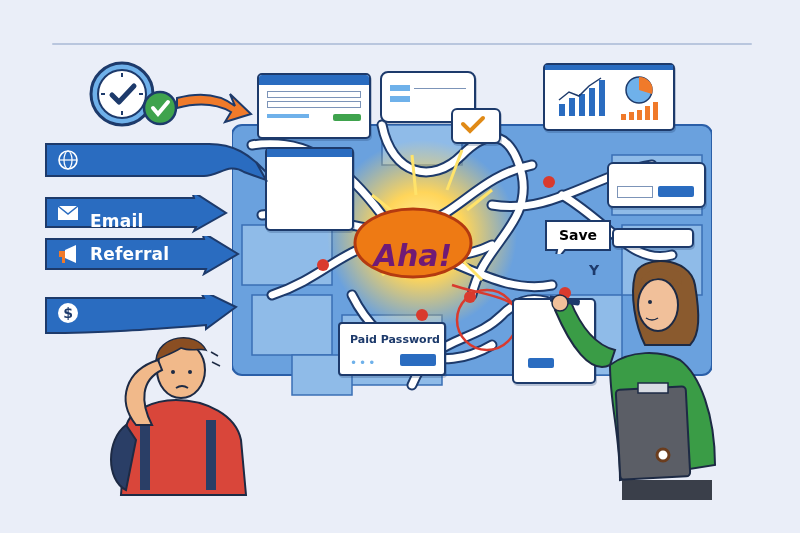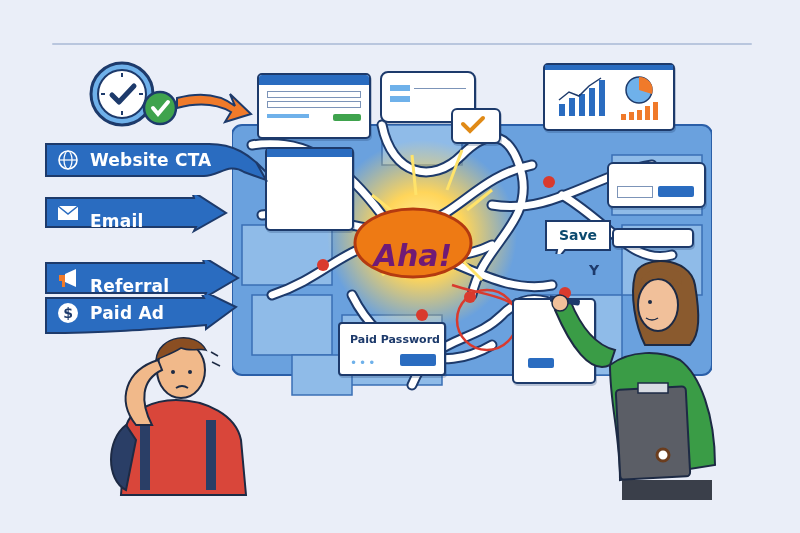--- a/index.html
+++ b/index.html
@@ -8,21 +8,21 @@
   .rule{left:52px;top:43px;width:700px;height:2px;background:#b9c6de;border-radius:1px;}
   .board{left:232px;top:95px;width:480px;height:315px;}
   .channel{position:absolute;left:44px;height:36px;display:flex;align-items:center;}
   .channel svg{position:absolute;left:0;top:0;}
   .channel .lbl{position:relative;color:#fff;font-weight:bold;font-size:17px;padding-left:46px;letter-spacing:.2px;}
   .channel .ico{position:absolute;left:12px;top:7px;width:24px;height:22px;}
   .card{position:absolute;background:#fff;border:2px solid #1d3a6b;border-radius:5px;box-shadow:1px 2px 0 rgba(29,58,107,.25);}
   .aha{left:352px;top:206px;width:122px;height:74px;}
   .aha-text{position:absolute;left:352px;top:220px;width:122px;text-align:center;font-size:30px;font-weight:bold;font-style:italic;color:#701a75;font-family:"DejaVu Sans",sans-serif;margin-top:18px;}
   .save{left:543px;top:218px;width:70px;height:36px;}
-  .save-text{position:absolute;left:543px;top:227px;width:70px;text-align:center;font-weight:bold;color:#0c4a6e;font-size:14px;}
+  .save-text{position:absolute;left:543px;top:227px;width:70px;text-align:center;font-weight:bold;color:#000000;font-size:14px;}
   .pw-text{position:absolute;left:350px;top:333px;font-weight:bold;font-size:11px;color:#1d3a6b;}
 </style>
 </head>
 <body>
 
 <div class="abs rule"></div>
 
 <svg class="abs" style="left:84px;top:58px" width="100" height="72">
   <circle cx="38" cy="36" r="31" fill="#6fb1ea" stroke="#1d3a6b" stroke-width="3"></circle>
   <circle cx="38" cy="36" r="24" fill="#fff" stroke="#1d3a6b" stroke-width="2"></circle>
@@ -179,52 +179,50 @@
 
 <div class="channel" style="top:142px;width:220px;">
   <svg width="230" height="40">
       <path d="M2 2 H165 C190 2 205 12 222 30 L212 20 L222 38 L200 30 C185 20 175 34 160 34 H2 Z" fill="#2a6cc0" stroke="#1d3a6b" stroke-width="2"></path>
     </svg>
   <svg class="ico" viewBox="0 0 24 22">
       <circle cx="12" cy="11" r="9" fill="none" stroke="#fff" stroke-width="1.6"></circle>
       <ellipse cx="12" cy="11" rx="4" ry="9" fill="none" stroke="#fff" stroke-width="1.2"></ellipse>
       <line x1="3" y1="11" x2="21" y2="11" stroke="#fff" stroke-width="1.2"></line>
     </svg>
-  <span class="lbl">Website CTA</span>
 </div>
 <div class="channel" style="top:195px;width:190px;align-items:flex-end;">
   <svg width="190" height="40">
       <path d="M2 3 H150 L148 -4 L182 18 L150 36 L152 32 H2 Z" fill="#2a6cc0" stroke="#1d3a6b" stroke-width="2"></path>
     </svg>
   <svg class="ico" viewBox="0 0 24 22">
       <rect x="2" y="4" width="20" height="14" fill="#fff"></rect>
       <path d="M2 4 L12 12 L22 4" stroke="#2a6cc0" stroke-width="1.6" fill="none"></path>
     </svg>
   <span class="lbl">Email</span>
 </div>
-<div class="channel" style="top:260px;width:200px;align-items:flex-end;">
+<div class="channel" style="top:236px;width:200px;">
   <svg width="200" height="40">
       <path d="M2 3 H160 L158 -4 L194 18 L160 38 L162 33 H2 Z" fill="#2a6cc0" stroke="#1d3a6b" stroke-width="2"></path>
     </svg>
   <svg class="ico" viewBox="0 0 24 22">
       <rect x="3" y="8" width="6" height="6" fill="#f07a2a"></rect>
       <path d="M9 7 L20 2 V20 L9 15 Z" fill="#fff"></path>
       <rect x="6" y="14" width="3" height="6" fill="#f07a2a"></rect>
     </svg>
   <span class="lbl">Referral</span>
 </div>
 <div class="channel" style="top:295px;width:200px;">
   <svg width="200" height="40">
       <path d="M2 3 H160 L155 -6 L192 12 L162 34 L162 30 C110 34 60 38 2 38 Z" fill="#2a6cc0" stroke="#1d3a6b" stroke-width="2"></path>
     </svg>
   <svg class="ico" viewBox="0 0 24 22">
       <circle cx="12" cy="11" r="10" fill="#fff"></circle>
       <text x="12" y="16" text-anchor="middle" font-size="14" font-weight="bold" fill="#1d3a6b" font-family="DejaVu Sans, sans-serif">$</text>
     </svg>
-  <span class="lbl">Paid Ad</span>
 </div>
 
 <svg class="abs" style="left:96px;top:330px" width="160" height="170">
   <path d="M30 100 C30 80 60 70 80 70 C110 70 140 85 145 110 L150 165 H25 Z" fill="#d9463a" stroke="#1d2a44" stroke-width="2"></path>
   <path d="M30 95 C10 110 10 150 30 160 L40 110 Z" fill="#2a3e66" stroke="#1d2a44" stroke-width="2"></path>
   <rect x="44" y="90" width="10" height="70" fill="#2a3e66"></rect>
     <rect x="110" y="90" width="10" height="70" fill="#2a3e66"></rect>
   <ellipse cx="85" cy="40" rx="24" ry="28" fill="#f1b98a" stroke="#1d2a44" stroke-width="2"></ellipse>
   <path d="M60 30 C62 5 100 0 110 20 C105 18 95 22 85 18 C75 24 68 26 60 30 Z" fill="#8a4e22" stroke="#1d2a44" stroke-width="1.5"></path>
   <path d="M40 95 C20 70 30 40 62 30 L66 40 C45 50 44 72 56 95 Z" fill="#f1b98a" stroke="#1d2a44" stroke-width="2"></path>

